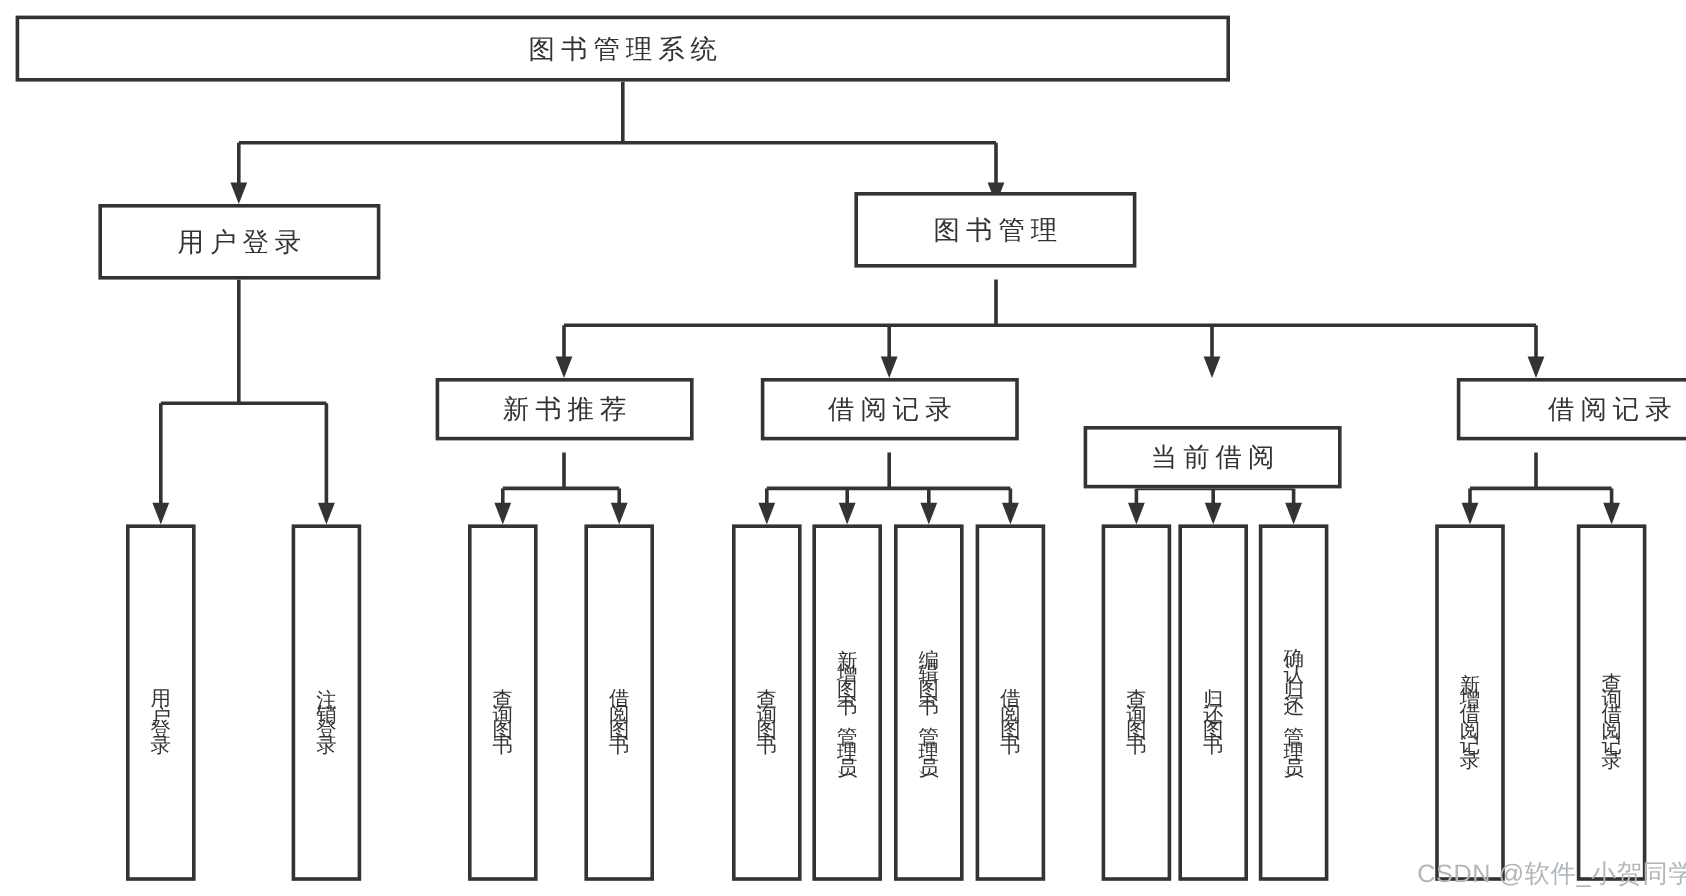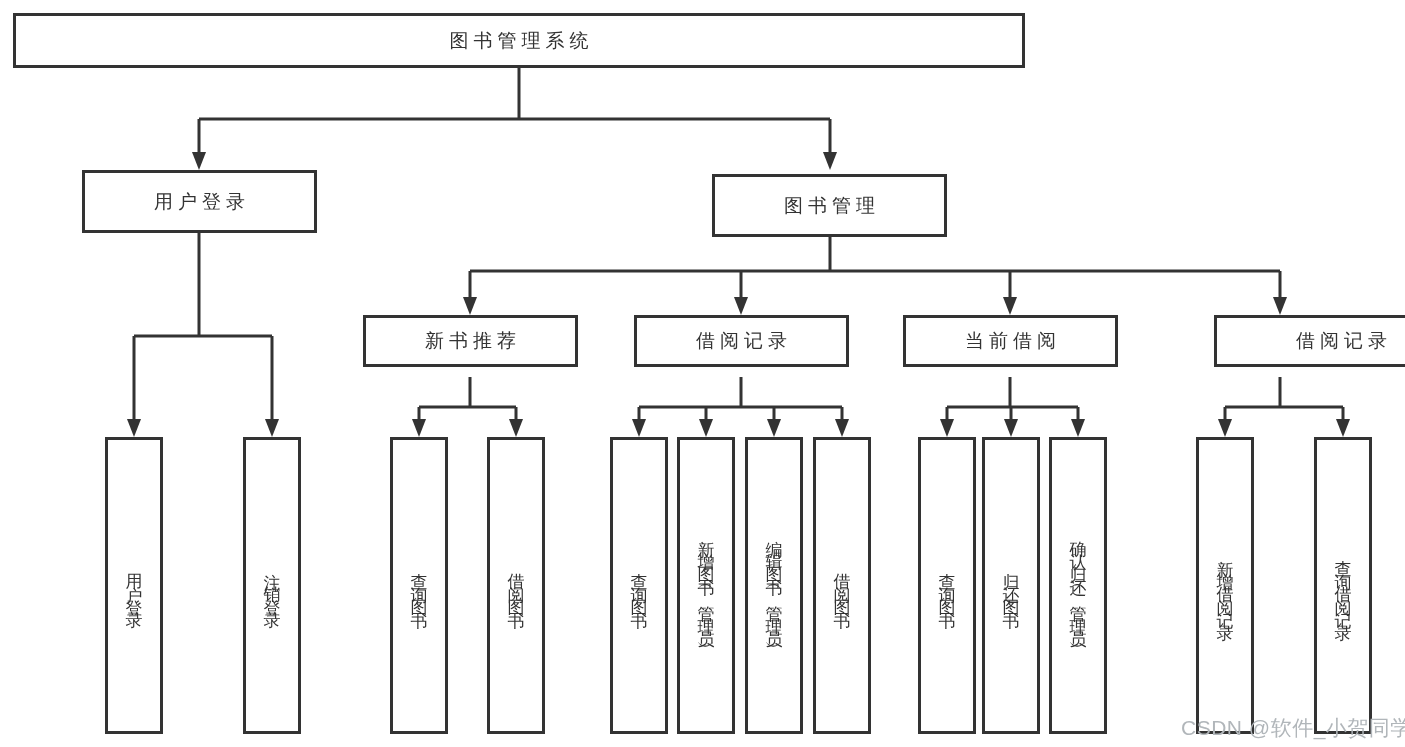--- a/index.html
+++ b/index.html
@@ -26,41 +26,41 @@
   .node {
     position: absolute;
     box-sizing: border-box;
     border: 3px solid var(--line-color, #333333);
     background: #ffffff;
     display: flex;
     align-items: center;
     justify-content: center;
   }
   .hnode .label {
-    font-size: 19px;
+    font-size: 22px;
     letter-spacing: 5px;
     text-indent: 5px;
     color: var(--text-color, #333333);
     white-space: nowrap;
   }
   .vnode .label {
     writing-mode: vertical-rl;
     text-orientation: mixed;
     font-size: 17px;
     letter-spacing: 13px;
     color: var(--text-color, #333333);
     line-height: 1;
   }
   .root-box   { left: 13px;   top: 13px;  width: 1012px; height: 55px; }
   .l2-a       { left: 82px;   top: 170px; width: 235px;  height: 63px; }
-  .l2-b       { left: 712px;  top: 174px; width: 235px;  height: 63px; }
+  .l2-b       { left: 712px;  top: 160px; width: 235px;  height: 63px; }
   .l3         { top: 315px; width: 215px; height: 52px; }
   .l3-1 { left: 363px; }
   .l3-2 { left: 634px; }
-  .l3-3 { left: 903px; }
+  .l3-3 { left: 903px; margin-top: 40px; }
   .l3-4 { left: 1214px; padding-left: 40px; }
   .leaf { top: 437px; width: 58px; height: 297px; }
   .leaf-a1 { left: 105px; }
   .leaf-a2 { left: 243px; }
   .leaf-b1 { left: 390px; }
   .leaf-b2 { left: 487px; }
   .leaf-c1 { left: 610px; }
   .leaf-c2 { left: 677px; }
   .leaf-c3 { left: 745px; }
   .leaf-c4 { left: 813px; }

